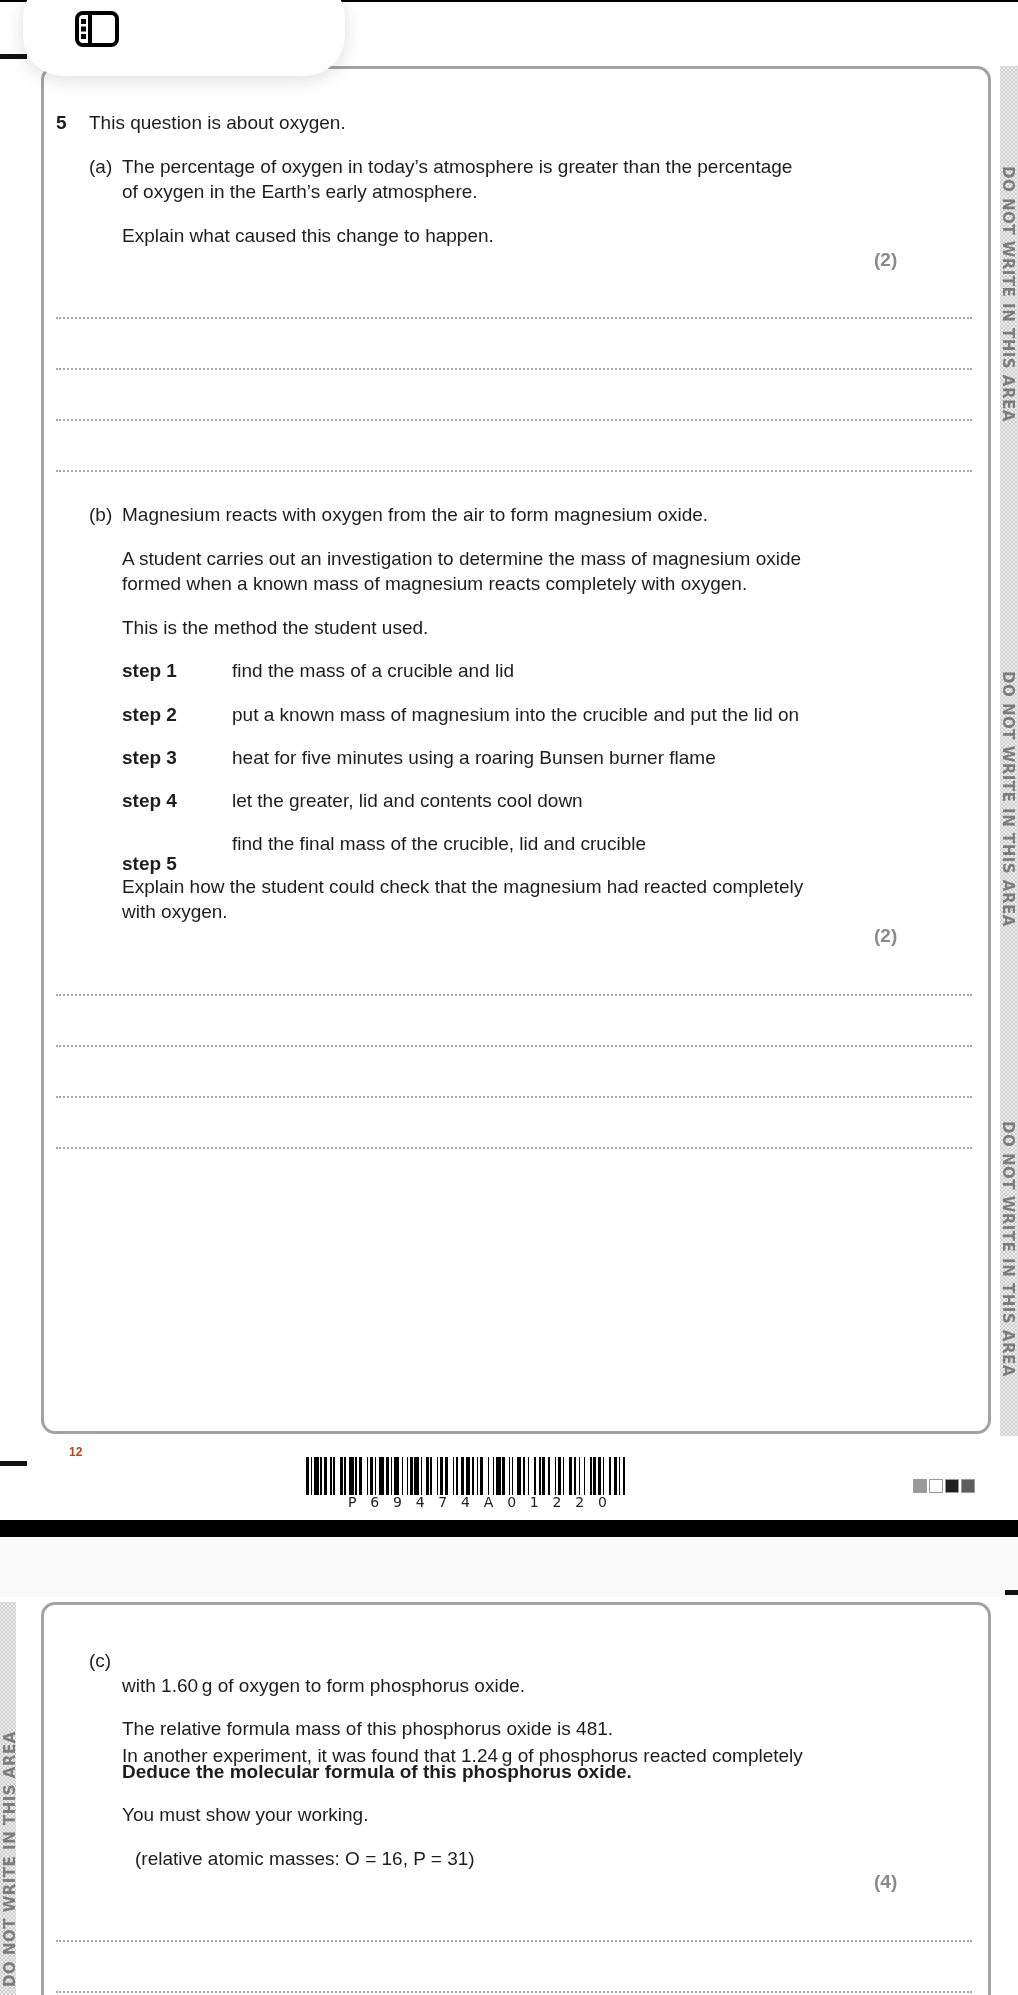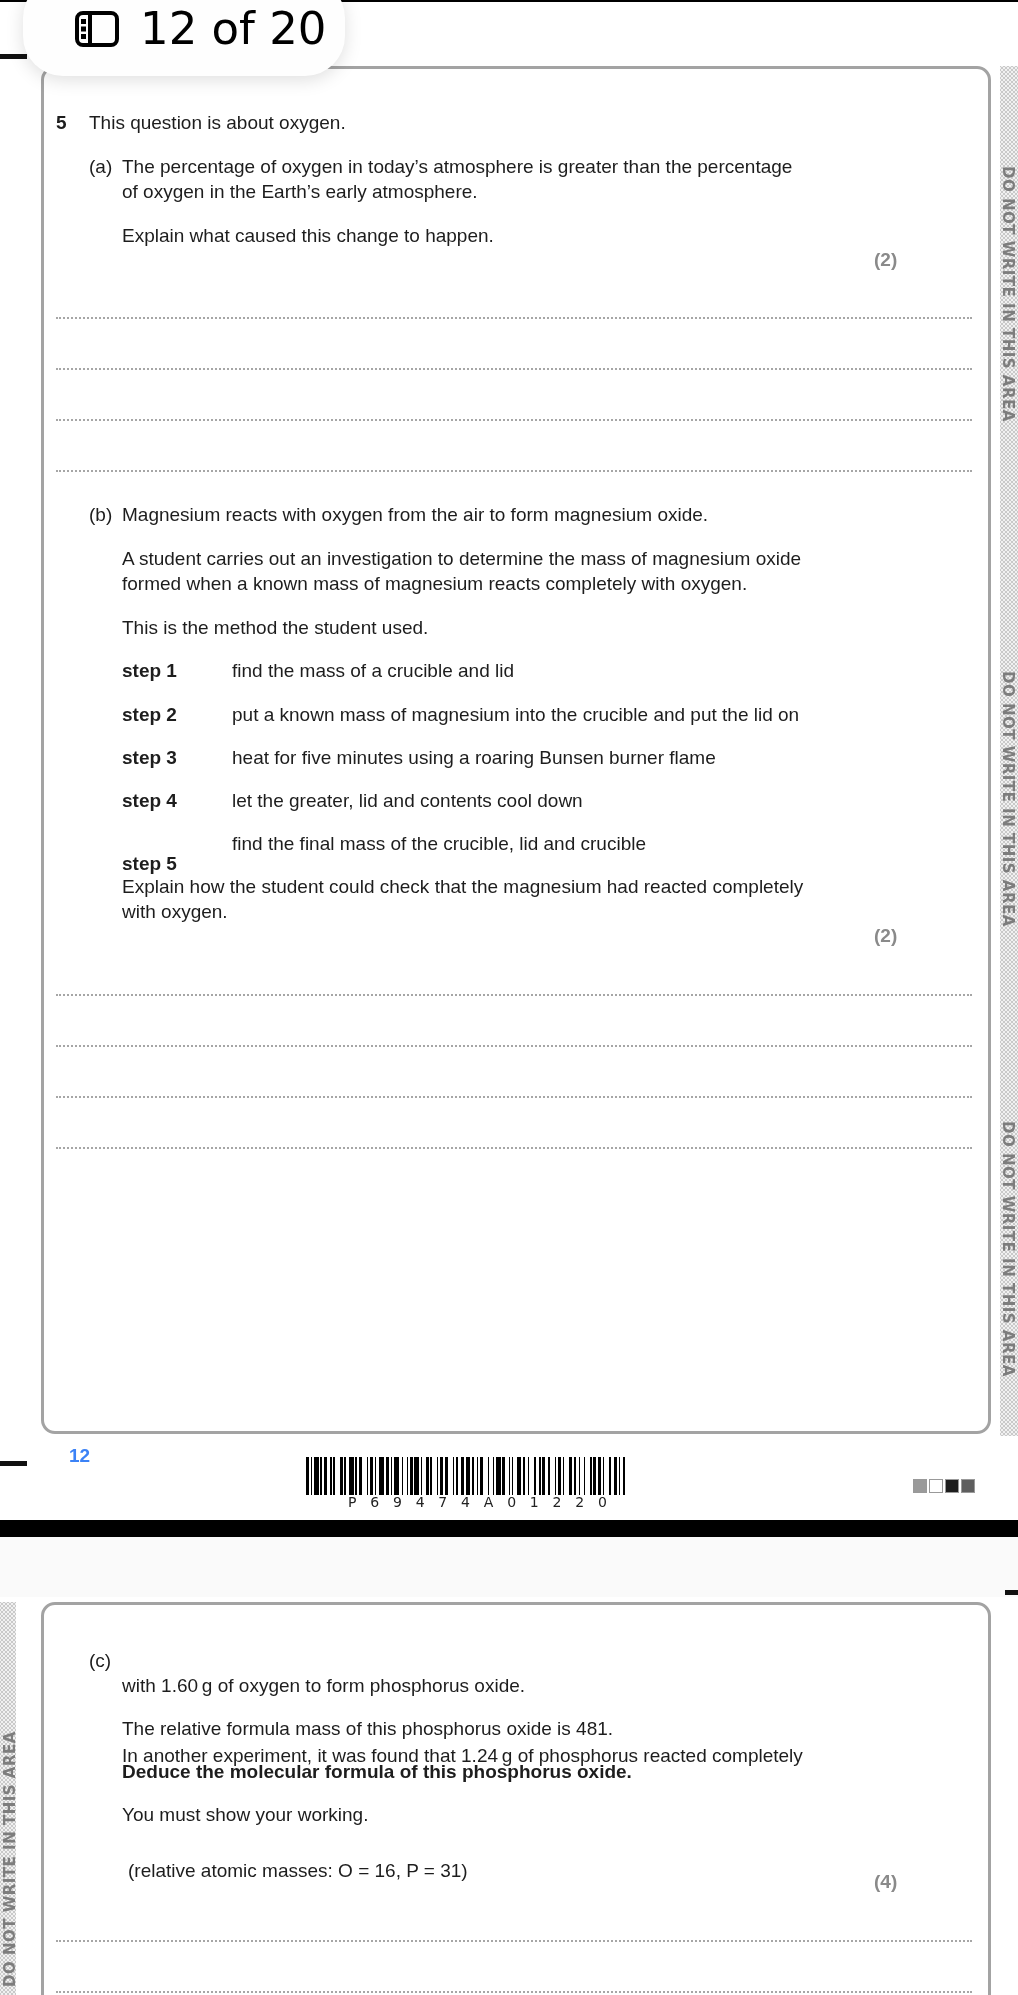--- a/index.html
+++ b/index.html
@@ -71,21 +71,20 @@
 <div class="abs pill">
   <span class="abs pill-icon">
     <svg width="44" height="36" viewBox="0 0 44 36">
       <rect x="2" y="2" width="40" height="32" rx="6" ry="6" fill="none" stroke="#000" stroke-width="4"></rect>
       <line x1="15" y1="2" x2="15" y2="34" stroke="#000" stroke-width="4"></line>
       <rect x="6" y="8" width="5" height="5" fill="#000"></rect>
       <rect x="6" y="15.5" width="5" height="5" fill="#000"></rect>
       <rect x="6" y="23" width="5" height="5" fill="#000"></rect>
     </svg>
   </span>
-  <span class="abs pill-text">12 of 20</span>
 </div>
 
 <div class="abs hatch" style="left:1000px;top:66px;width:18px;height:1370px;">
   <span class="hatch-text" style="left:3px;top:100px;transform:rotate(90deg) translateY(-14px);">DO NOT WRITE IN THIS AREA</span>
   <span class="hatch-text" style="left:3px;top:605px;transform:rotate(90deg) translateY(-14px);">DO NOT WRITE IN THIS AREA</span>
   <span class="hatch-text" style="left:3px;top:1055px;transform:rotate(90deg) translateY(-14px);">DO NOT WRITE IN THIS AREA</span>
 </div>
 
 <div class="abs box" style="left:41px;top:66px;width:944px;height:1362px;"></div>
 
@@ -123,21 +122,21 @@
 <span class="abs txt" style="left:122px;top:874px;">Explain how the student could check that the magnesium had reacted completely</span>
 <span class="abs txt" style="left:122px;top:899px;">with oxygen.</span>
 <span class="abs marks" style="left:874px;top:925px;">(2)</span>
 
 <div class="abs dots" style="left:56px;top:994px;width:916px;"></div>
 <div class="abs dots" style="left:56px;top:1045px;width:916px;"></div>
 <div class="abs dots" style="left:56px;top:1096px;width:916px;"></div>
 <div class="abs dots" style="left:56px;top:1147px;width:916px;"></div>
 
 <div class="abs reg-mark" style="left:0;top:1461px;width:27px;height:5px;"></div>
-<span class="abs bold" style="left:69px;top:1445px;font-size:19px;color:#3b82f6;">12</span>
+<span class="abs bold" style="left:69px;top:1445px;font-size:12px;color:#c2410c;">12</span>
 
 <div class="abs barcode" id="barcode" style="left:306px;top:1457px;width:420px;">
     <div class="bar" style="width: 3.2px; flex: 0 0 3.2px;"></div>
     <div style="width: 1.6px; flex: 0 0 1.6px;"></div>
     <div class="bar" style="width: 1.6px; flex: 0 0 1.6px;"></div>
     <div style="width: 1.6px; flex: 0 0 1.6px;"></div>
     <div class="bar" style="width: 4.8px; flex: 0 0 4.8px;"></div>
     <div style="width: 1.6px; flex: 0 0 1.6px;"></div>
     <div class="bar" style="width: 1.6px; flex: 0 0 1.6px;"></div>
     <div style="width: 1.6px; flex: 0 0 1.6px;"></div>
@@ -281,17 +280,17 @@
 </div>
 
 <div class="abs box" style="left:41px;top:1602px;width:944px;height:420px;"></div>
 
 <span class="abs txt" style="left:89px;top:1648px;">(c)</span>
 <span class="abs txt" style="left:122px;top:1743px;">In another experiment, it was found that 1.24 g of phosphorus reacted completely</span>
 <span class="abs txt" style="left:122px;top:1673px;">with 1.60 g of oxygen to form phosphorus oxide.</span>
 <span class="abs txt" style="left:122px;top:1716px;">The relative formula mass of this phosphorus oxide is 481.</span>
 <span class="abs txt" style="left:122px;top:1759px;font-weight:bold;">Deduce the molecular formula of this phosphorus oxide.</span>
 <span class="abs txt" style="left:122px;top:1802px;">You must show your working.</span>
-<span class="abs txt" style="left:128px;top:1846px;margin-top:12px;">(relative atomic masses: O = 16, P = 31)</span>
+<span class="abs txt" style="left:135px;top:1846px;">(relative atomic masses: O = 16, P = 31)</span>
 <span class="abs marks" style="left:874px;top:1871px;">(4)</span>
 
 <div class="abs dots" style="left:56px;top:1940px;width:916px;"></div>
 <div class="abs dots" style="left:56px;top:1991px;width:916px;"></div>
 
 </body></html>

